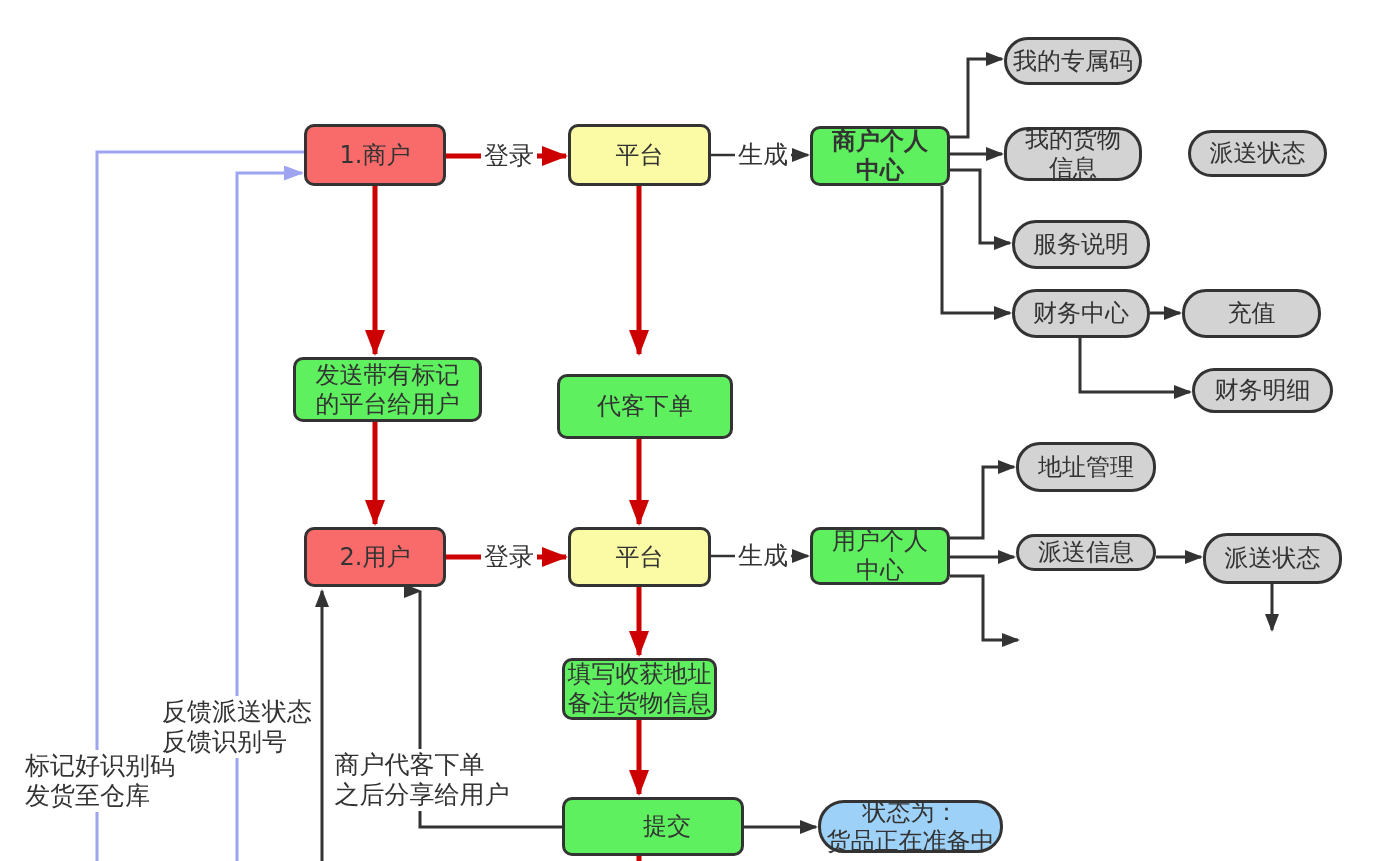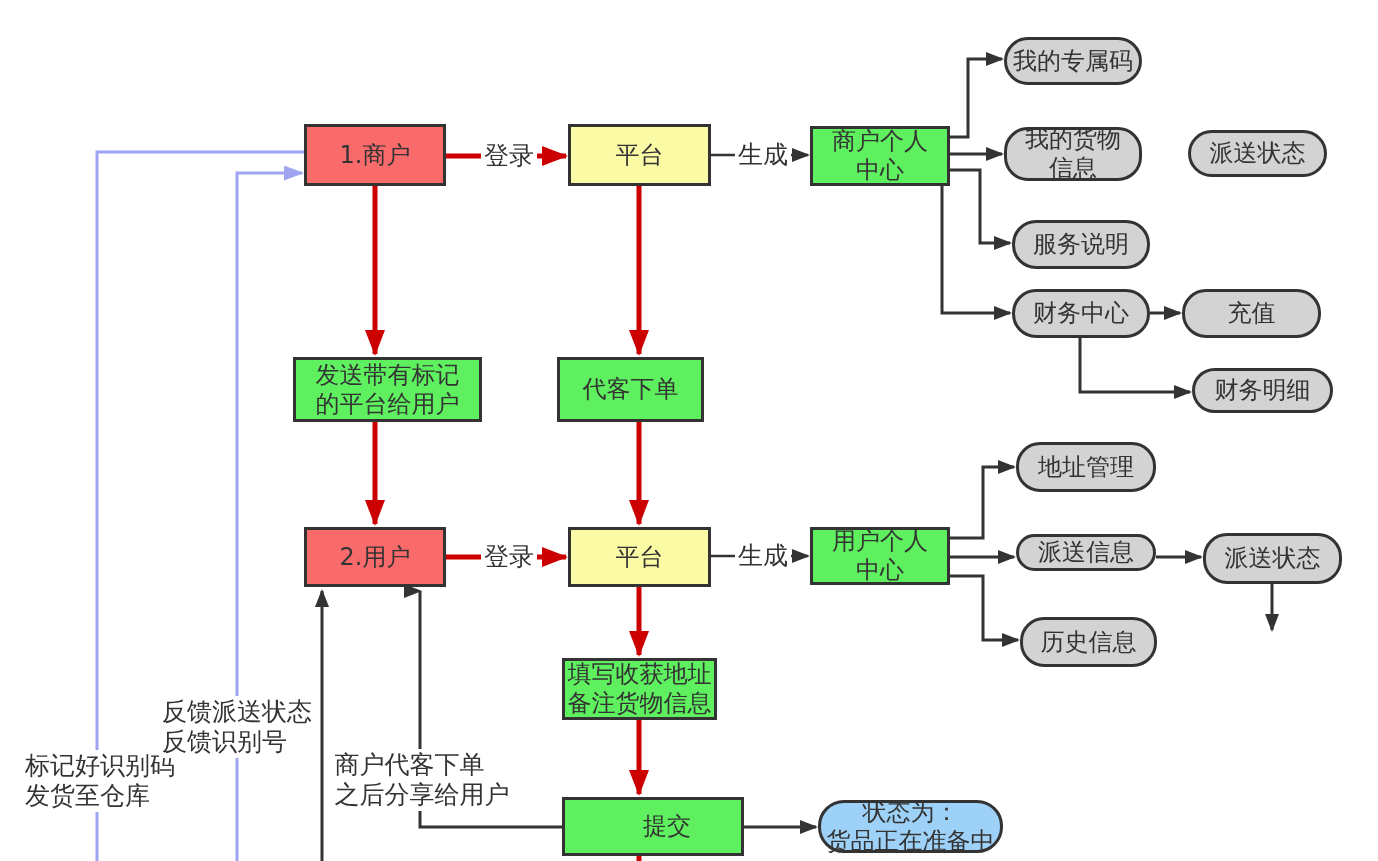--- a/index.html
+++ b/index.html
@@ -8,44 +8,44 @@
     background:#ffffff;
     font-family:"DejaVu Sans","Liberation Sans",sans-serif;
     color:#333333;
   }
   #wires{position:absolute;left:0;top:0;width:1378px;height:861px;}
   .node{
     position:absolute;display:flex;align-items:center;justify-content:center;
     text-align:center;border:3px solid #333333;box-sizing:border-box;
     font-size:24px;line-height:1.2;white-space:pre-line;color:#333333;
   }
-  .rect{border-radius:0;}
+  .rect{border-radius:10px;}
   .stadium{border-radius:24px;background:#d3d3d3;}
   .red{background:#f96b6b;}
   .yellow{background:#fbfba5;}
   .green{background:#5ef05e;}
   .blue{background:#9ed1f7;border-radius:26px;}
   .elabel{
     position:absolute;transform:translate(-50%,-50%);
     background:#ffffff;padding:1px 3px;font-size:25px;line-height:1.2;
     text-align:left;white-space:pre-line;color:#333333;
   }
   
   .n-merchant        {left:304px;top:124px;width:142px;height:62px;}
   .n-platform1       {left:568px;top:124px;width:143px;height:62px;}
-  .n-merchant-center {left:810px;top:126px;width:140px;height:60px;padding:0 16px;}
+  .n-merchant-center {left:810px;top:126px;width:140px;height:60px;padding:0 16px;font-weight:bold;}
   .n-my-code         {left:1004px;top:37px;width:138px;height:48px;}
   .n-my-cargo        {left:1004px;top:127px;width:138px;height:54px;padding:0 10px;}
   .n-dstatus-m       {left:1188px;top:130px;width:139px;height:47px;}
   .n-service         {left:1012px;top:220px;width:138px;height:49px;}
   .n-finance         {left:1012px;top:289px;width:138px;height:49px;}
   .n-recharge        {left:1182px;top:289px;width:139px;height:49px;}
   .n-fdetail         {left:1192px;top:368px;width:141px;height:45px;}
   .n-send-marked     {left:293px;top:357px;width:189px;height:65px;}
-  .n-order-guest     {left:557px;top:357px;width:147px;height:65px;}
+  .n-order-guest     {left:557px;top:374px;width:176px;height:65px;}
   .n-user            {left:304px;top:527px;width:142px;height:60px;}
   .n-platform2       {left:568px;top:527px;width:143px;height:60px;}
   .n-user-center     {left:810px;top:527px;width:140px;height:58px;padding:0 10px;}
   .n-addr            {left:1016px;top:442px;width:140px;height:50px;}
   .n-dinfo           {left:1016px;top:534px;width:140px;height:37px;}
   .n-dstatus-u       {left:1203px;top:533px;width:139px;height:51px;}
   .n-history         {left:1020px;top:617px;width:137px;height:50px;}
   .n-confirm         {left:1204px;top:632px;width:139px;height:46px;}
   .n-fill-addr       {left:562px;top:658px;width:155px;height:62px;}
   .n-submit          {left:562px;top:797px;width:182px;height:59px;padding-left:28px;}
@@ -120,21 +120,20 @@
   <div class="node stadium n-fdetail">财务明细</div>
   <div class="node rect green n-send-marked">发送带有标记
 的平台给用户</div>
   <div class="node rect green n-order-guest">代客下单</div>
   <div class="node rect red n-user">2.用户</div>
   <div class="node rect yellow n-platform2">平台</div>
   <div class="node rect green n-user-center">用户个人中心</div>
   <div class="node stadium n-addr">地址管理</div>
   <div class="node stadium n-dinfo">派送信息</div>
   <div class="node stadium n-dstatus-u">派送状态</div>
-  <div class="node stadium n-history">历史信息</div>
   <div class="node rect green n-fill-addr">填写收获地址
 备注货物信息</div>
   <div class="node rect green n-submit">提交</div>
   <div class="node blue n-status-blue">状态为：
 货品正在准备中</div>
 
   <div class="elabel l-login1">登录</div>
   <div class="elabel l-gen1">生成</div>
   <div class="elabel l-login2">登录</div>
   <div class="elabel l-gen2">生成</div>

